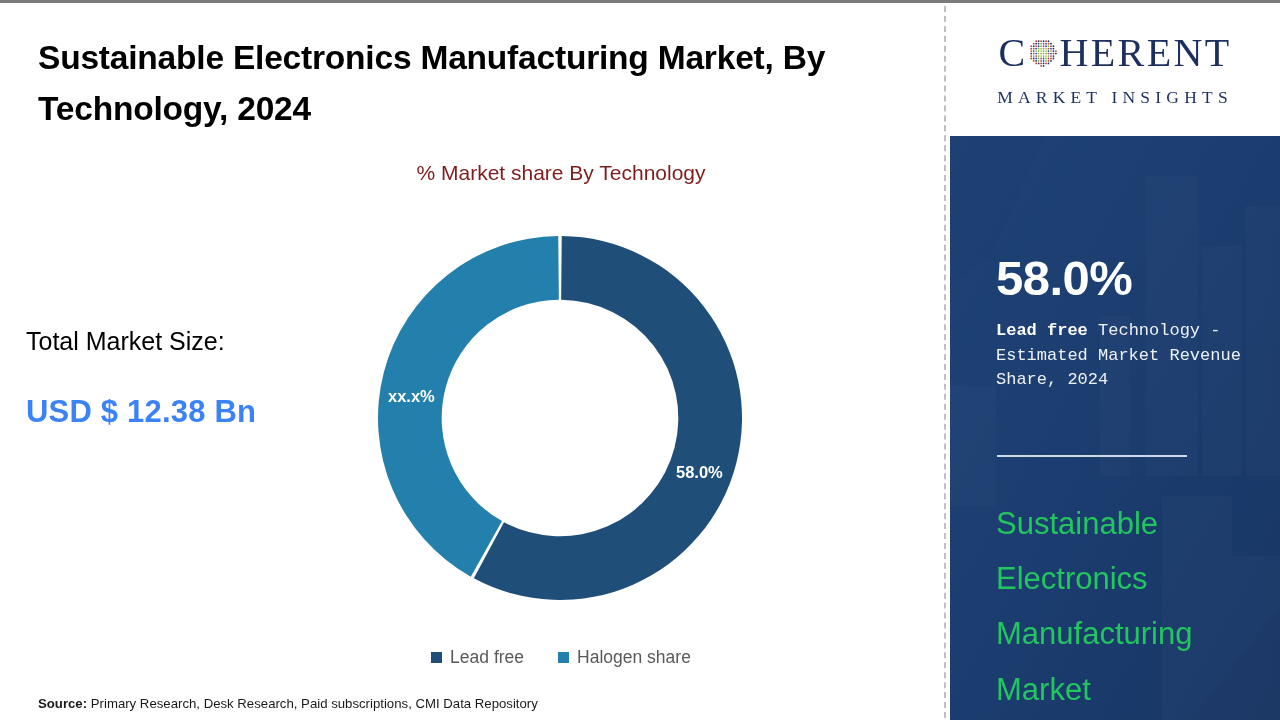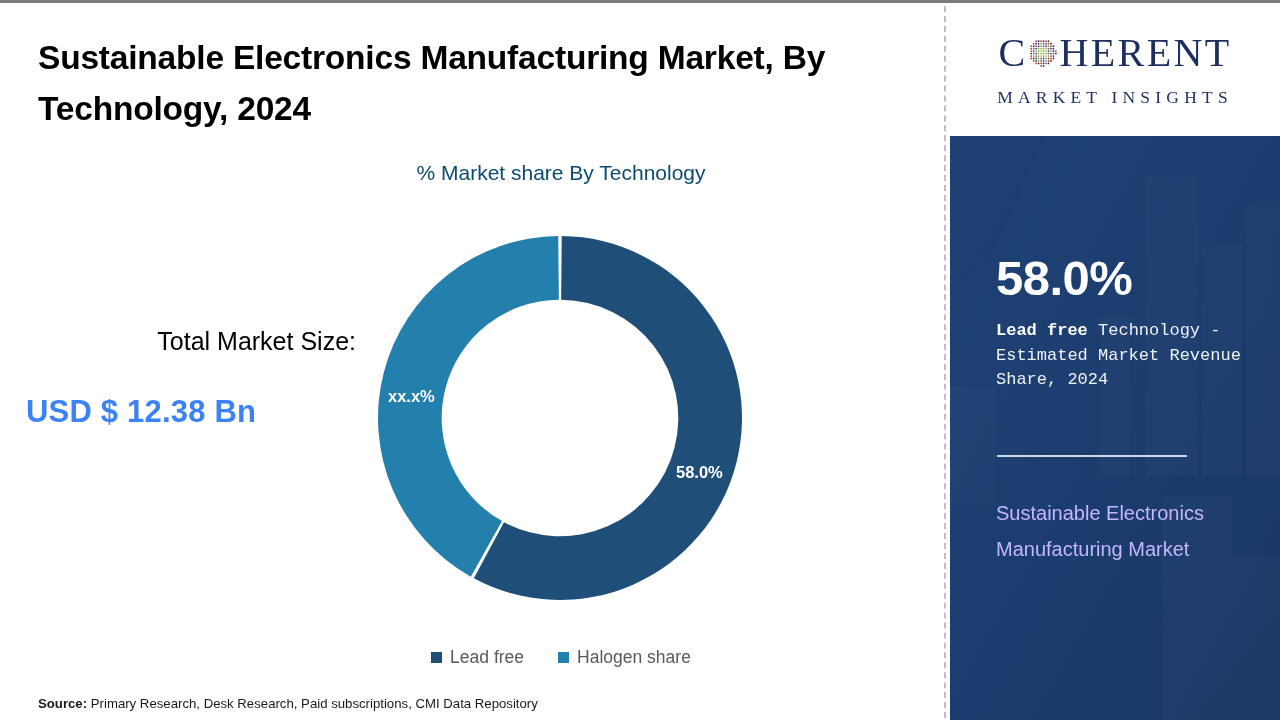--- a/index.html
+++ b/index.html
@@ -60,33 +60,32 @@
     color: #000000;
     letter-spacing: -0.2px;
   }
 
   .chart-subtitle {
     position: absolute;
     left: 216px; top: 158px;
     width: 690px;
     text-align: center;
     font-size: 21px;
-    color: #0c4a6e;
+    color: #7f1d1d;
   }
 
   .total-block {
     position: absolute;
     left: 26px; top: 322px;
     width: 330px;
   }
   .total-label {
     font-size: 25px;
     color: #000000;
     line-height: 1.35;
-    text-align: right;
   }
   .total-value {
     font-size: 31px;
     font-weight: bold;
     color: #3b82f6;
     line-height: 1.35;
     letter-spacing: 0.2px;
     margin-top: 32px;
   }
 
@@ -205,22 +204,22 @@
     position: absolute;
     left: 47px; top: 319px;
     width: 190px; height: 1.5px;
     background: #cfd9e6;
   }
 
   .panel-market {
     position: absolute;
     left: 46px; top: 360px;
     width: 240px;
-    font-size: 20px;
-    color: #c4b5fd;
+    font-size: 31px;
+    color: #22c55e;
     line-height: 1.78;
   }
 </style>
 </head>
 <body>
 
 <div id="page">
 
   <div class="frame-top"></div>
   <div class="frame-left"></div>

